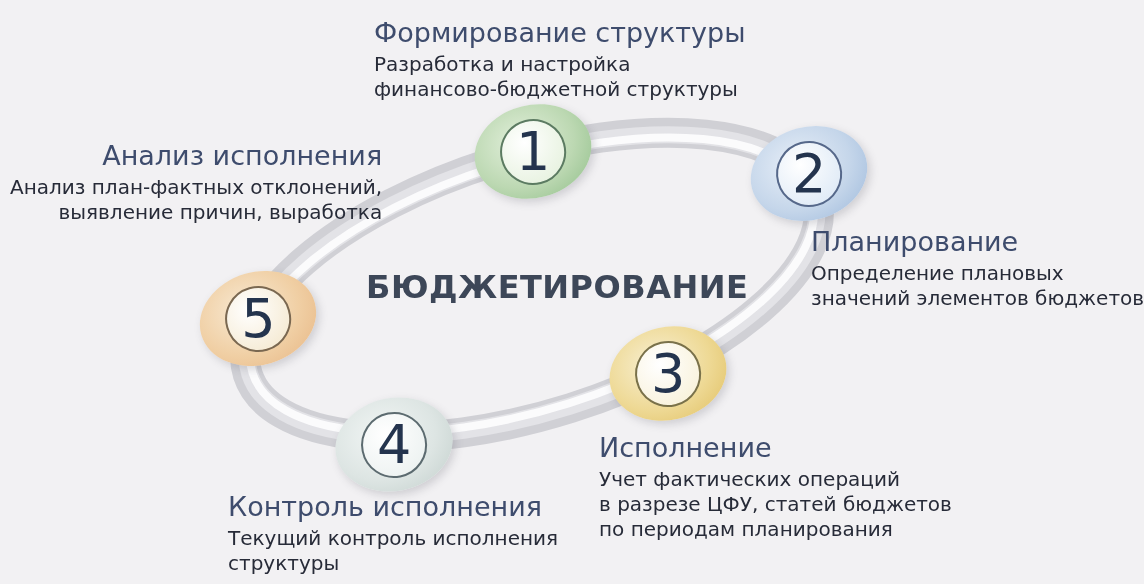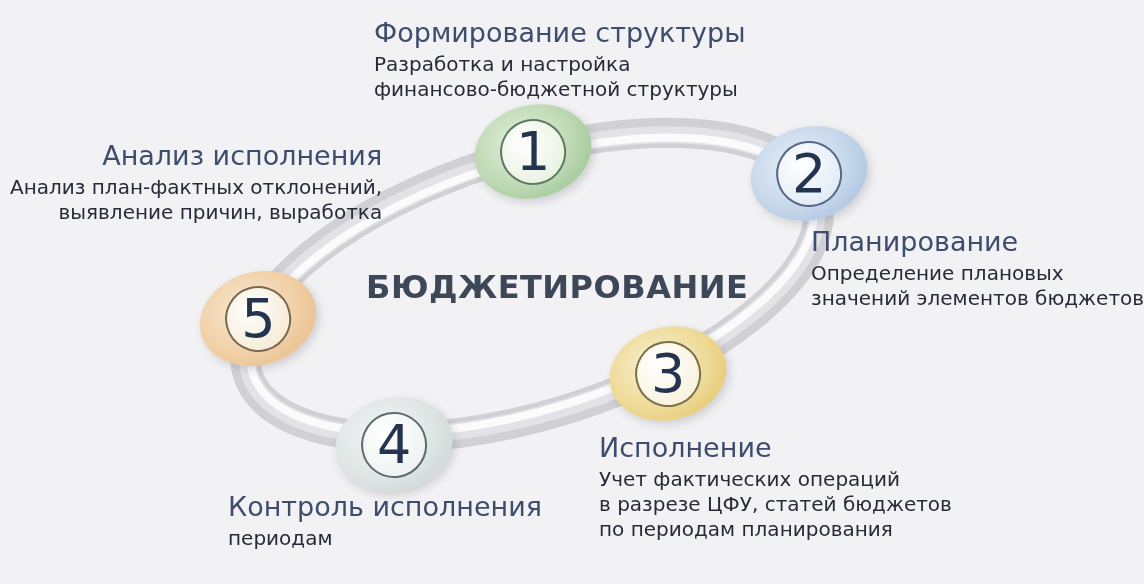--- a/index.html
+++ b/index.html
@@ -123,21 +123,22 @@
     <div class="label-desc">
       <div>Учет фактических операций</div>
       <div>в разрезе ЦФУ, статей бюджетов</div>
       <div>по периодам планирования</div>
     </div>
   </div>
 
   <div class="label-block" style="left:228px;top:490px;">
     <div class="label-title">Контроль исполнения</div>
     <div class="label-desc">
-      <div>периодам</div>
+      <div>Текущий контроль исполнения</div>
+      <div>структуры</div>
     </div>
   </div>
 
   <div class="label-block" style="left:10px;top:139px;text-align:right;">
     <div class="label-title">Анализ исполнения</div>
     <div class="label-desc">
       <div>Анализ план-фактных отклонений,</div>
       <div>выявление причин, выработка</div>
     </div>
   </div>

